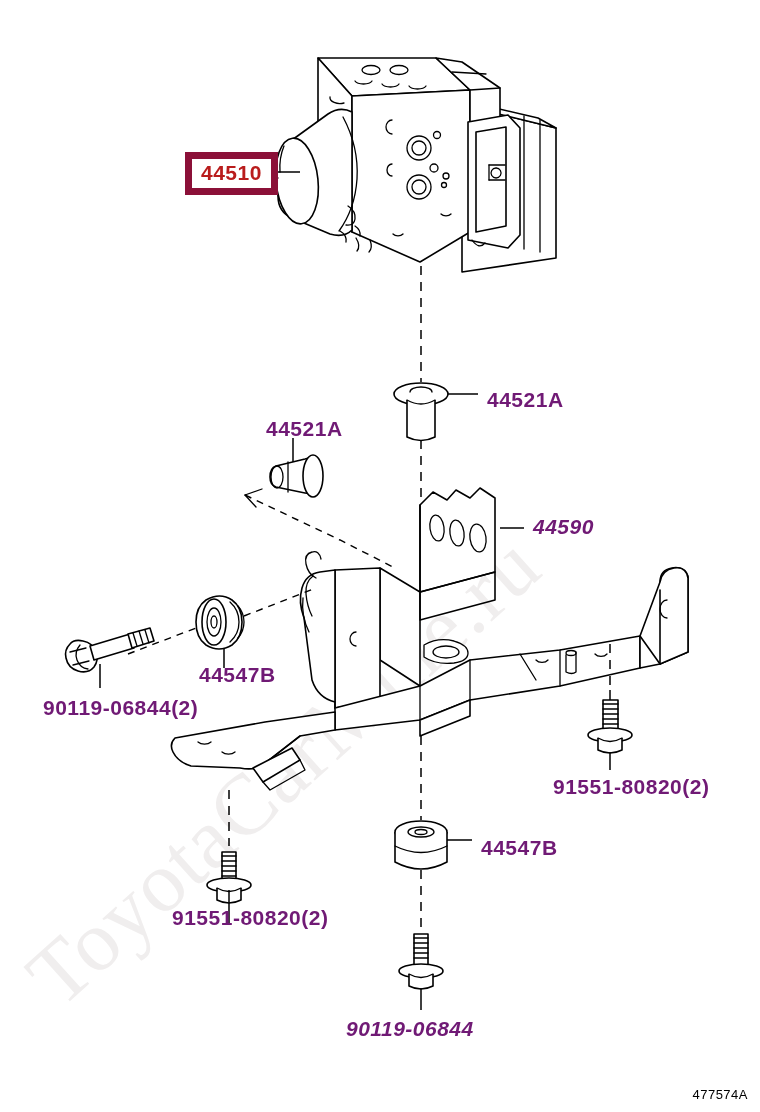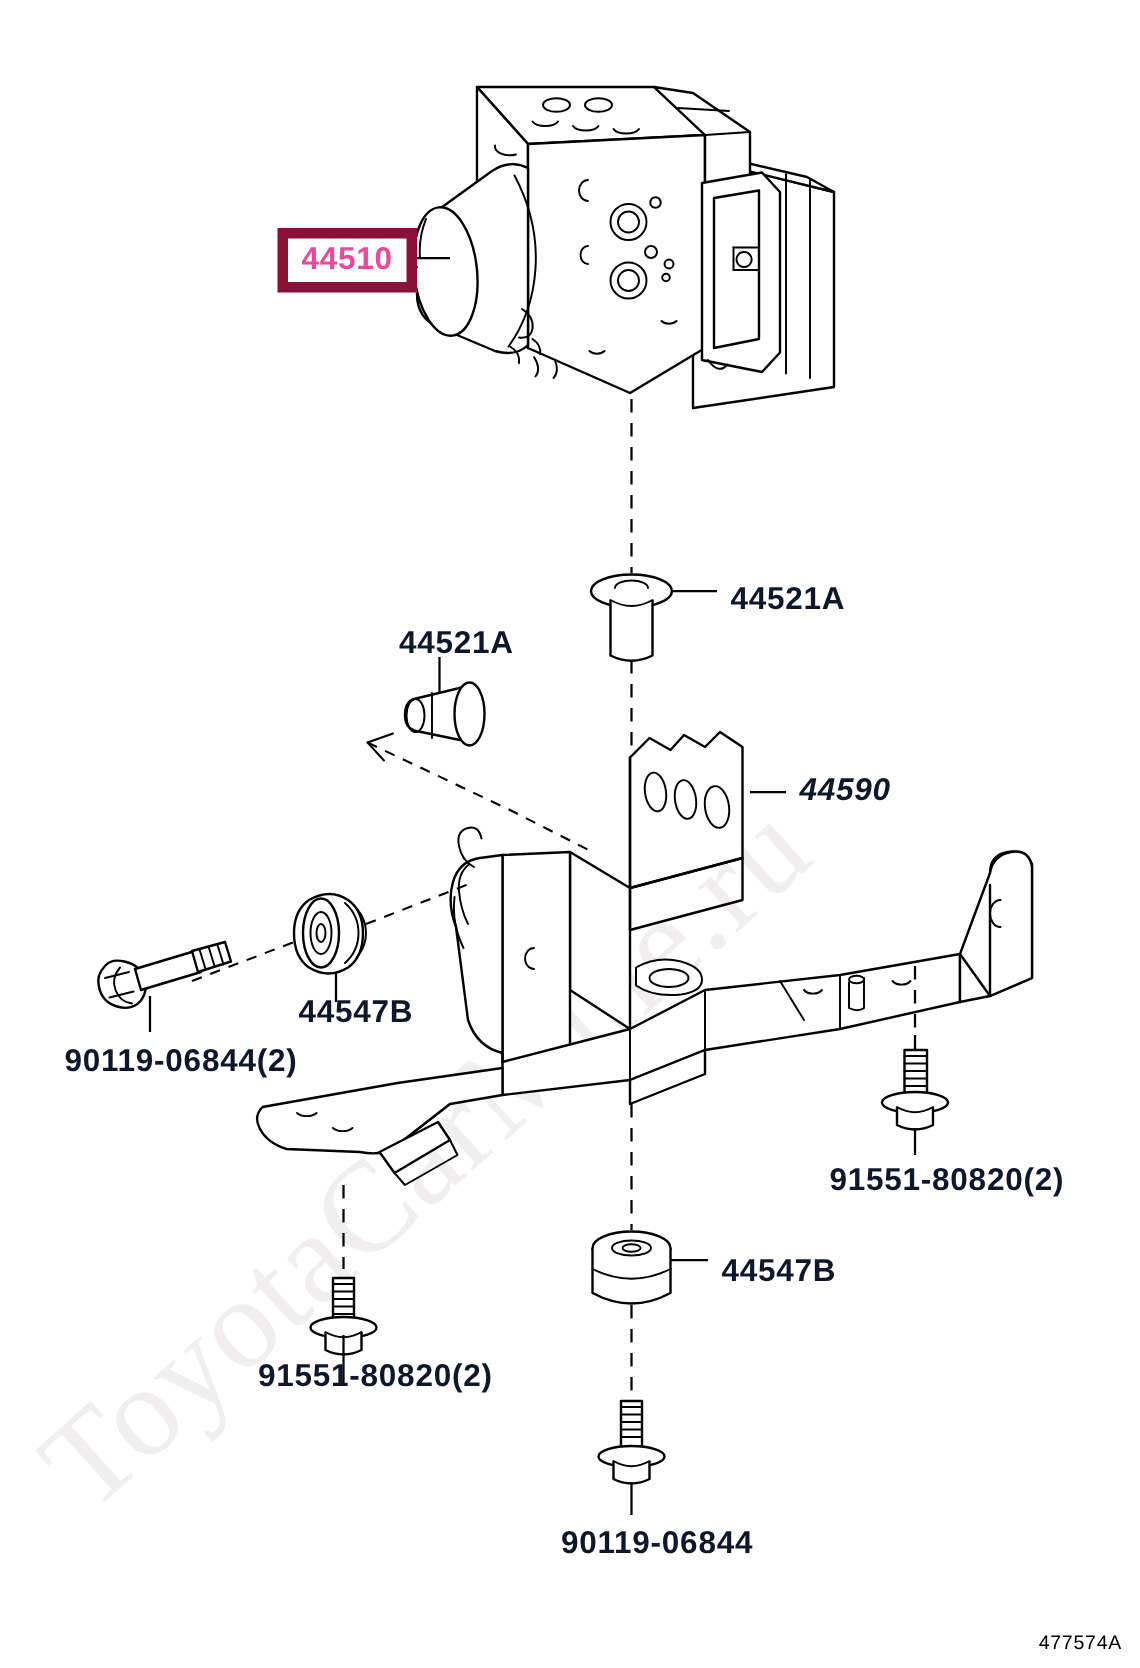--- a/index.html
+++ b/index.html
@@ -72,33 +72,33 @@
     fill: none;
     stroke: #000000;
     stroke-width: 1.4;
     stroke-dasharray: 7 6;
   }
   .part-label {
     position: absolute;
     font-family: "Liberation Sans", sans-serif;
     font-size: 21px;
     font-weight: bold;
-    color: #0f172a;
+    color: #701a75;
     white-space: nowrap;
     letter-spacing: 0.5px;
   }
   .highlight-box {
     position: absolute;
     border: 7px solid #8B1038;
     background: #ffffff;
     padding: 2px 9px 3px 9px;
     font-family: "Liberation Sans", sans-serif;
     font-size: 21px;
     font-weight: bold;
-    color: #ec4899;
+    color: #b91c1c;
     white-space: nowrap;
     letter-spacing: 0.5px;
     line-height: 1.15;
   }
   .diagram-code {
     position: absolute;
     right: 12px;
     bottom: 10px;
     font-family: "Liberation Sans", sans-serif;
     font-size: 13px;
@@ -355,17 +355,17 @@
   <div class="part-label" style="left:199px; top:663px;">44547B</div>
 
   <div class="part-label" style="left:43px; top:696px;">90119-06844(2)</div>
 
   <div class="part-label" style="left:553px; top:775px;">91551-80820(2)</div>
 
   <div class="part-label" style="left:481px; top:836px;">44547B</div>
 
   <div class="part-label" style="left:172px; top:906px;">91551-80820(2)</div>
 
-  <div class="part-label" style="left:374px; top:1017px;">90119-06844</div>
+  <div class="part-label" style="left:346px; top:1017px;font-style:italic;">90119-06844</div>
 
   <div class="diagram-code">477574A</div>
 
 </div>
 
 </body></html>

